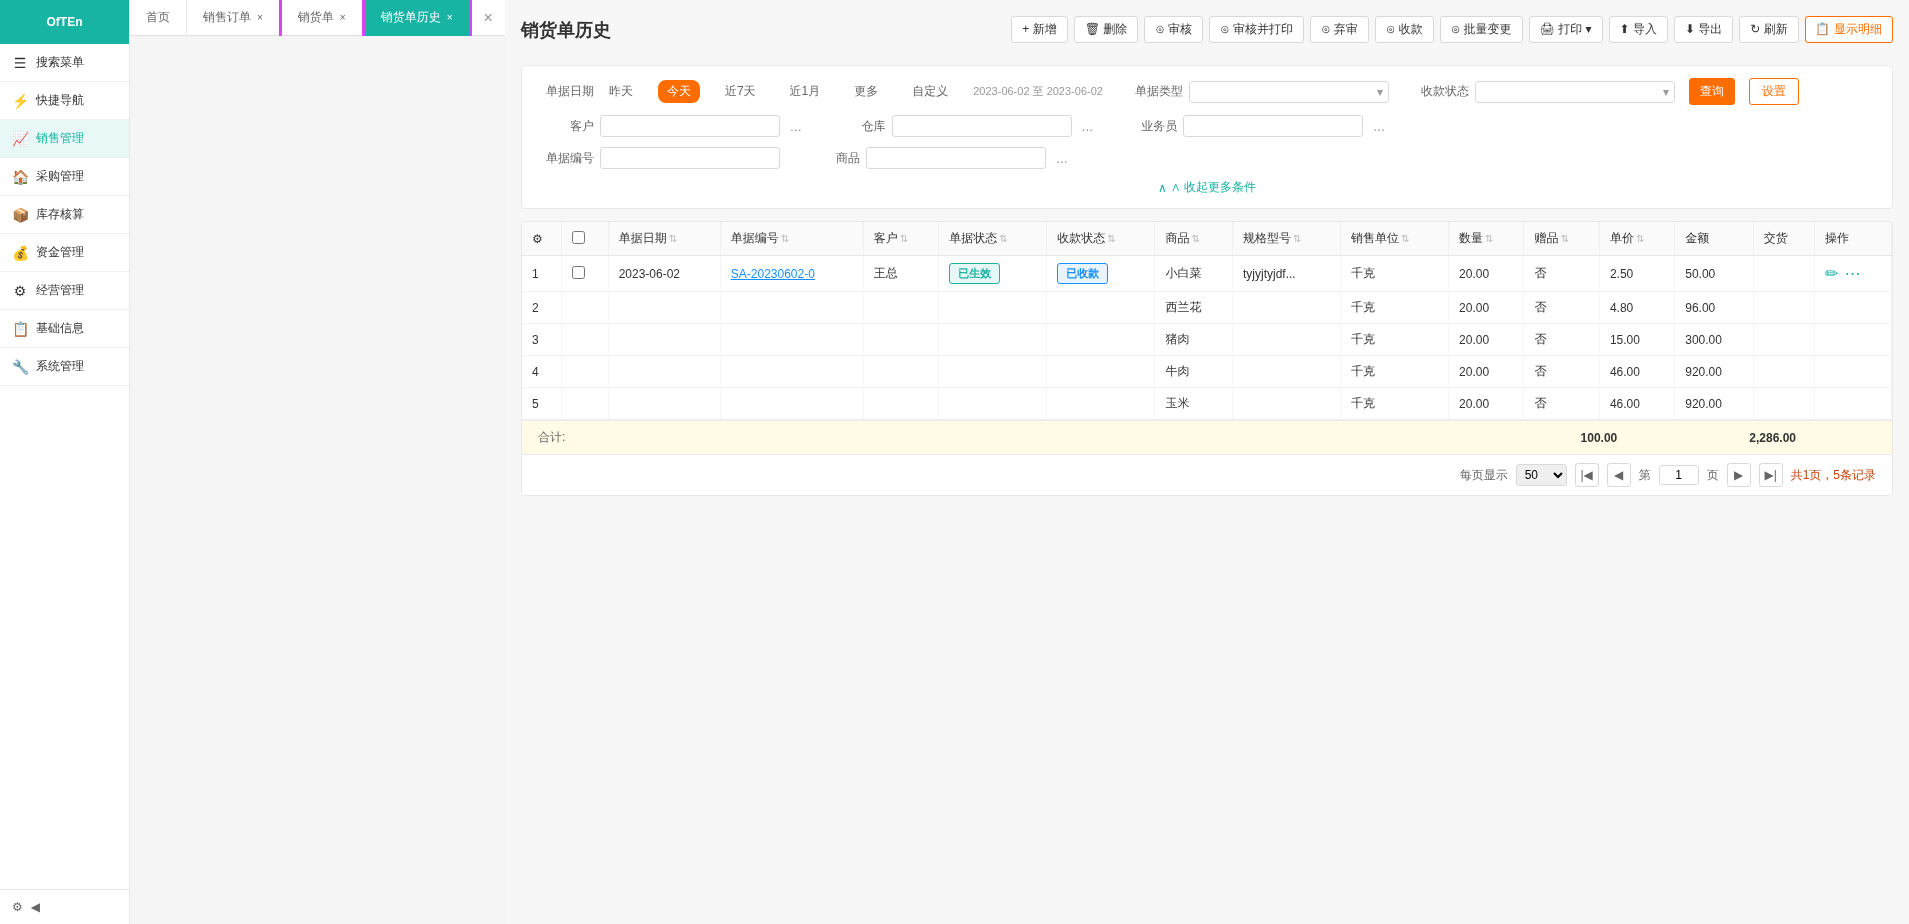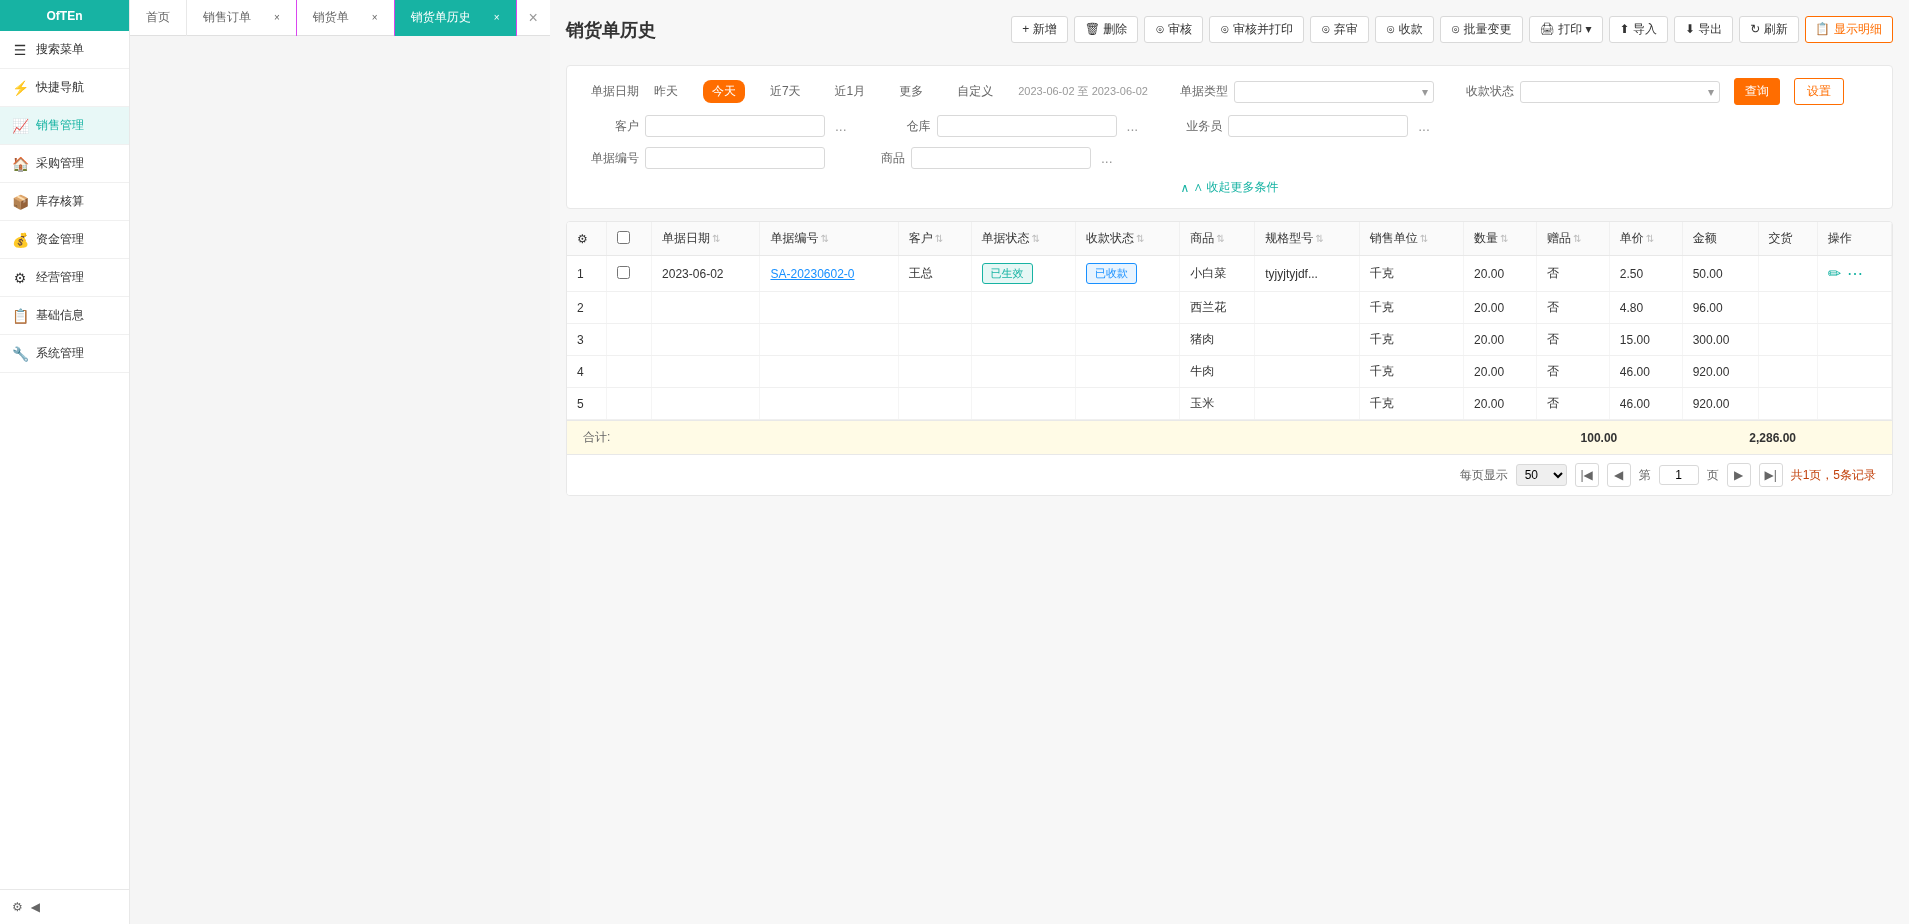--- a/index.html
+++ b/index.html
@@ -1,32 +1,32 @@
 <!DOCTYPE html>
 <html><head>
   <meta charset="utf-8">
   <style>
     * { box-sizing: border-box; margin: 0; padding: 0; font-family: 'Microsoft YaHei', Arial, sans-serif; font-size: 12px; }
     body { display: flex; height: 924px; overflow: hidden; background: #f5f5f5; }
 
     
     .sidebar { width: 130px; background: #fff; border-right: 1px solid #e8e8e8; display: flex; flex-direction: column; flex-shrink: 0; }
-    .sidebar-logo { height: 31px; background: #17b3a3; display: flex; align-items: center; justify-content: center; color: #fff; font-size: 14px; font-weight: bold; padding: 0 8px; }
+    .sidebar-logo { height: 44px; background: #17b3a3; display: flex; align-items: center; justify-content: center; color: #fff; font-size: 14px; font-weight: bold; padding: 0 8px; }
     .sidebar-item { display: flex; align-items: center; padding: 10px 12px; cursor: pointer; color: #333; gap: 8px; border-bottom: 1px solid #f0f0f0; }
     .sidebar-item .icon { font-size: 14px; width: 16px; text-align: center; }
     .sidebar-item.active { color: #17b3a3; background: #e8f8f7; }
     .sidebar-footer { margin-top: auto; border-top: 1px solid #e8e8e8; }
     .sidebar-footer-item { display: flex; align-items: center; padding: 10px 12px; cursor: pointer; color: #666; gap: 8px; }
 
     
     .main { flex: 1; display: flex; overflow: hidden; }
 
     
     .tab-bar { display: flex; background: #fff; border-bottom: 1px solid #e0e0e0; align-items: center; height: 36px; padding-left: 0; }
-    .tab { padding: 12px 16px; height: 36px; display: flex; align-items: center; gap: 23px; cursor: pointer; color: #666; border-right: 1px solid #d946ef; font-size: 12px; }
+    .tab { padding: 12px 16px; height: 36px; display: flex; align-items: center; gap: 6px; cursor: pointer; color: #666; border-right: 3px solid #d946ef; font-size: 12px; }
     .tab.active { background: #17b3a3; color: #fff; }
     .tab .close-icon { font-size: 10px; cursor: pointer; }
     .tab-home { padding: 0 16px; height: 36px; display: flex; align-items: center; color: #666; cursor: pointer; border-right: 1px solid #e8e8e8; }
     .tab-close-all { margin-left: auto; padding: 0 12px; cursor: pointer; color: #999; font-size: 16px; }
 
     
     .content { flex: 1; overflow-y: auto; padding: 16px; background: #f7f7f7; }
 
     
     .page-title { font-size: 18px; font-weight: bold; color: #333; margin-bottom: 12px; }
@@ -56,21 +56,21 @@
     .select-wrap .chevron { position: absolute; right: 6px; color: #999; pointer-events: none; }
 
     
     .table-wrap { background: #fff; border: 1px solid #e8e8e8; border-radius: 4px; overflow: hidden; }
     .data-table { width: 100%; border-collapse: collapse; }
     .data-table th { background: #fafafa; padding: 8px 10px; text-align: left; color: #333; font-weight: normal; border-bottom: 1px solid #e8e8e8; border-right: 1px solid #f0f0f0; white-space: nowrap; }
     .data-table th:first-child { width: 40px; }
     .data-table td { padding: 7px 10px; border-bottom: 1px solid #f0f0f0; border-right: 1px solid #f5f5f5; color: #333; }
     .th-sort { display: flex; align-items: center; gap: 2px; cursor: pointer; }
     .th-sort .sort-icon { color: #bbb; font-size: 10px; }
-    .badge { display: inline-block; padding: 2px 8px; border-radius: 3px; font-size: 11px; }
+    .badge { display: inline-block; padding: 2px 8px; border-radius: 3px; font-size: 11px; font-weight: bold; }
     .badge-green { background: #e6f7f5; color: #17b3a3; border: 1px solid #17b3a3; }
     .badge-blue { background: #e8f4ff; color: #1890ff; border: 1px solid #1890ff; }
     .badge-link { color: #1890ff; cursor: pointer; text-decoration: underline; }
     .action-btns { display: flex; gap: 6px; }
     .action-btn { color: #17b3a3; cursor: pointer; font-size: 16px; }
 
     
     .summary-row { background: #fffbe6; display: flex; padding: 8px 16px; border-top: 1px solid #e8e8e8; align-items: center; gap: 28px; }
     .summary-label { color: #666; }
     .summary-value { color: #333; font-weight: bold; }

